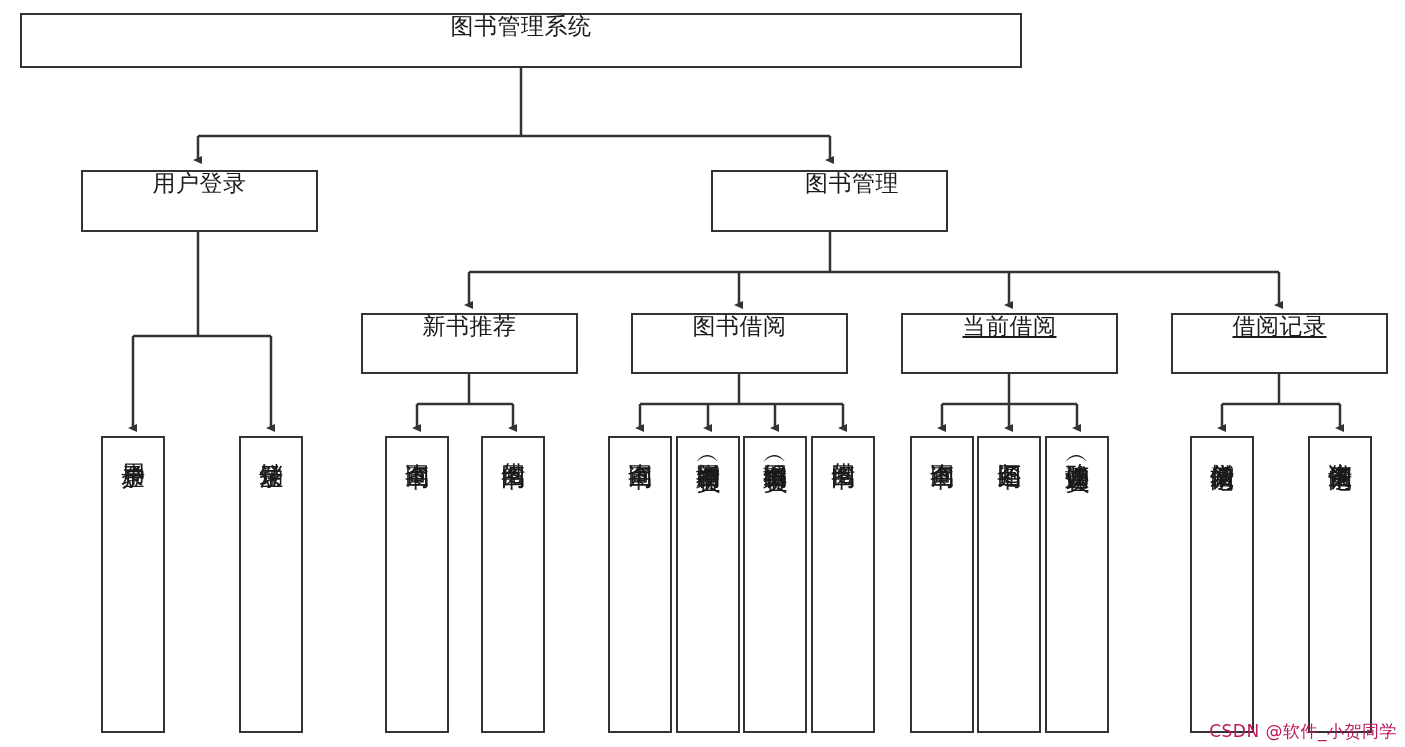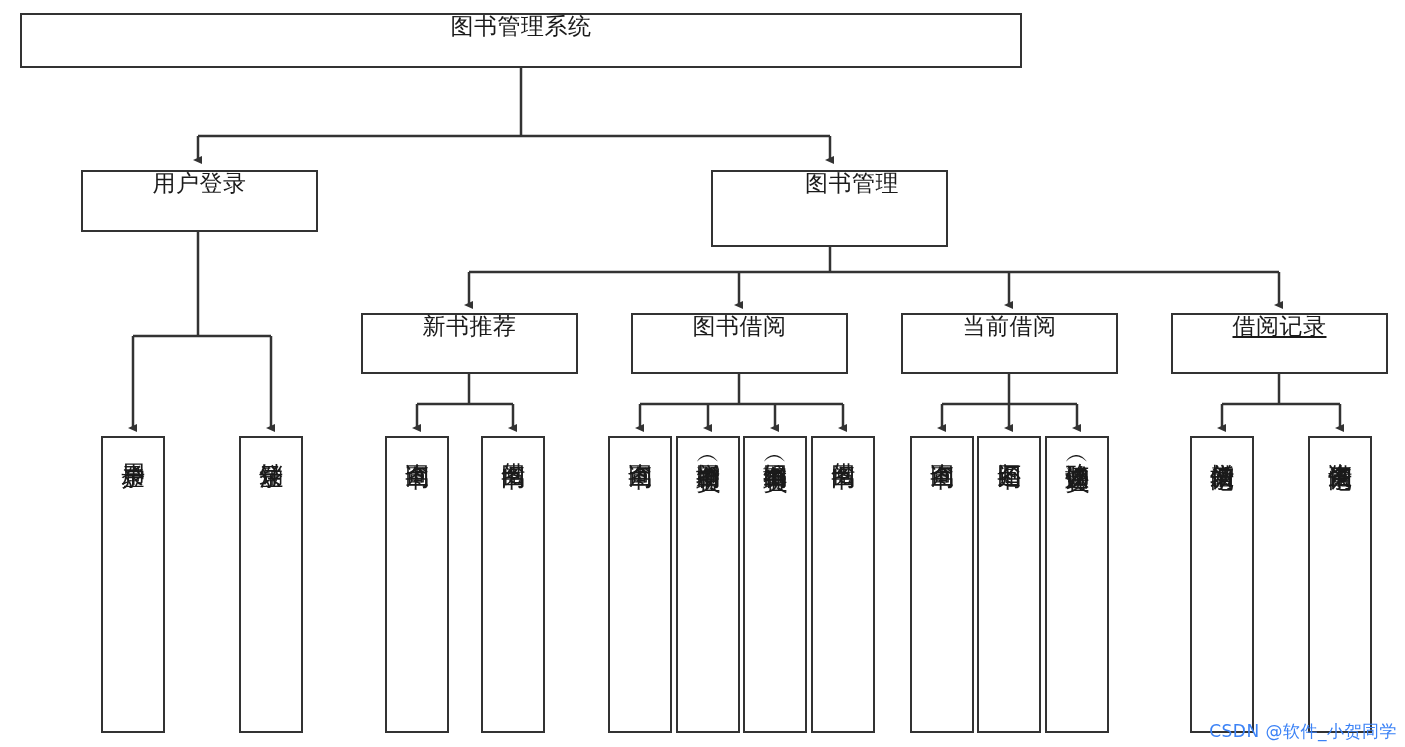--- a/index.html
+++ b/index.html
@@ -54,21 +54,21 @@
     font-size: 24px;
     line-height: 1.18;
     letter-spacing: 1px;
     white-space: nowrap;
   }
   #watermark {
     position: absolute;
     right: 8px;
     bottom: 4px;
     font-size: 17px;
-    color: #3b82f6;
+    color: #be185d;
     letter-spacing: 0.5px;
     white-space: nowrap;
     user-select: none;
   }
 </style>
 </head>
 <body>
 
 <div id="diagram-root">
 
@@ -122,31 +122,31 @@
     </g>
   </svg>
 
   <div class="node horiz" style="left:20px; top:13px; width:1002px; height:55px;">
     <span class="label">图书管理系统</span>
   </div>
 
   <div class="node horiz" style="left:81px; top:170px; width:237px; height:62px;">
     <span class="label">用户登录</span>
   </div>
-  <div class="node horiz" style="left:711px; top:170px; width:237px; height:77px;padding-left:45px;">
+  <div class="node horiz" style="left:711px; top:170px; width:237px; height:62px;padding-left:45px;">
     <span class="label">图书管理</span>
   </div>
 
   <div class="node horiz" style="left:631px; top:313px; width:217px; height:61px;">
     <span class="label">图书借阅</span>
   </div>
   <div class="node horiz" style="left:361px; top:313px; width:217px; height:61px;">
     <span class="label">新书推荐</span>
   </div>
-  <div class="node horiz" style="left:901px; top:313px; width:217px; height:61px;">
+  <div class="node horiz" style="left:901px; top:313px; width:217px; height:61px;text-decoration:underline;">
     <span class="label">当前借阅</span>
   </div>
   <div class="node horiz" style="left:1171px; top:313px; width:217px; height:61px;text-decoration:underline;">
     <span class="label">借阅记录</span>
   </div>
 
   <div class="node vert" style="left:101px; top:436px; width:64px; height:297px;">
     <span class="label">用户登录</span>
   </div>
   <div class="node vert" style="left:239px; top:436px; width:64px; height:297px;">

